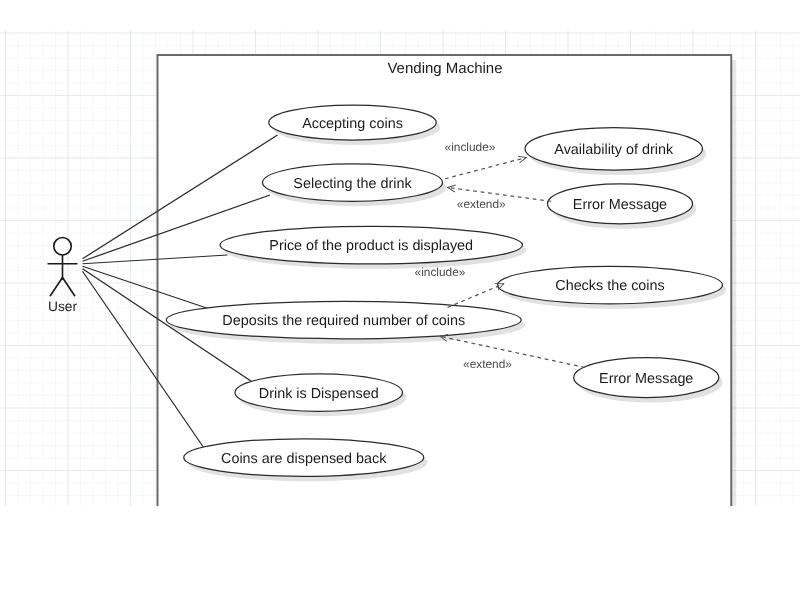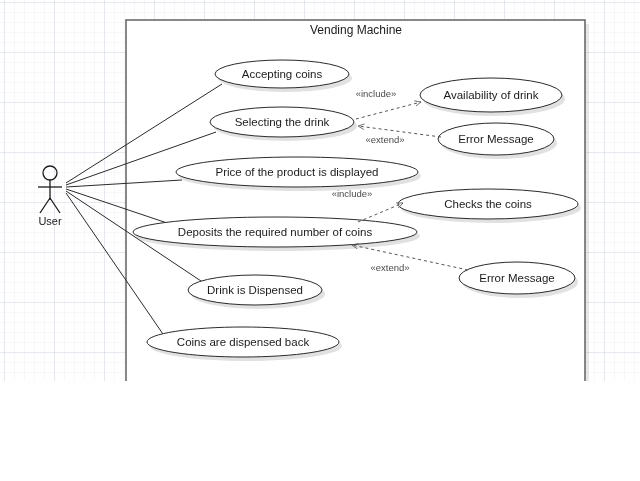--- a/index.html
+++ b/index.html
@@ -16,20 +16,21 @@
     height: 381px;
     overflow: hidden;
     background-color: #ffffff;
     background-image:
       linear-gradient(to right, rgba(190,200,215,0.30) 1px, transparent 1px),
       linear-gradient(to bottom, rgba(190,200,215,0.30) 1px, transparent 1px),
       linear-gradient(to right, rgba(205,212,225,0.16) 1px, transparent 1px),
       linear-gradient(to bottom, rgba(205,212,225,0.16) 1px, transparent 1px);
     background-size: 50px 50px, 50px 50px, 10px 10px, 10px 10px;
     background-position: 4px 0px, 0px 2px, 4px 0px, 0px 2px;
+    margin-top: 24px;
   }
   #diagram {
     position: absolute;
     left: 0;
     top: 0;
     width: 640px;
     height: 481px;
   }
   .ell-label {
     font-family: "Liberation Sans", sans-serif;

